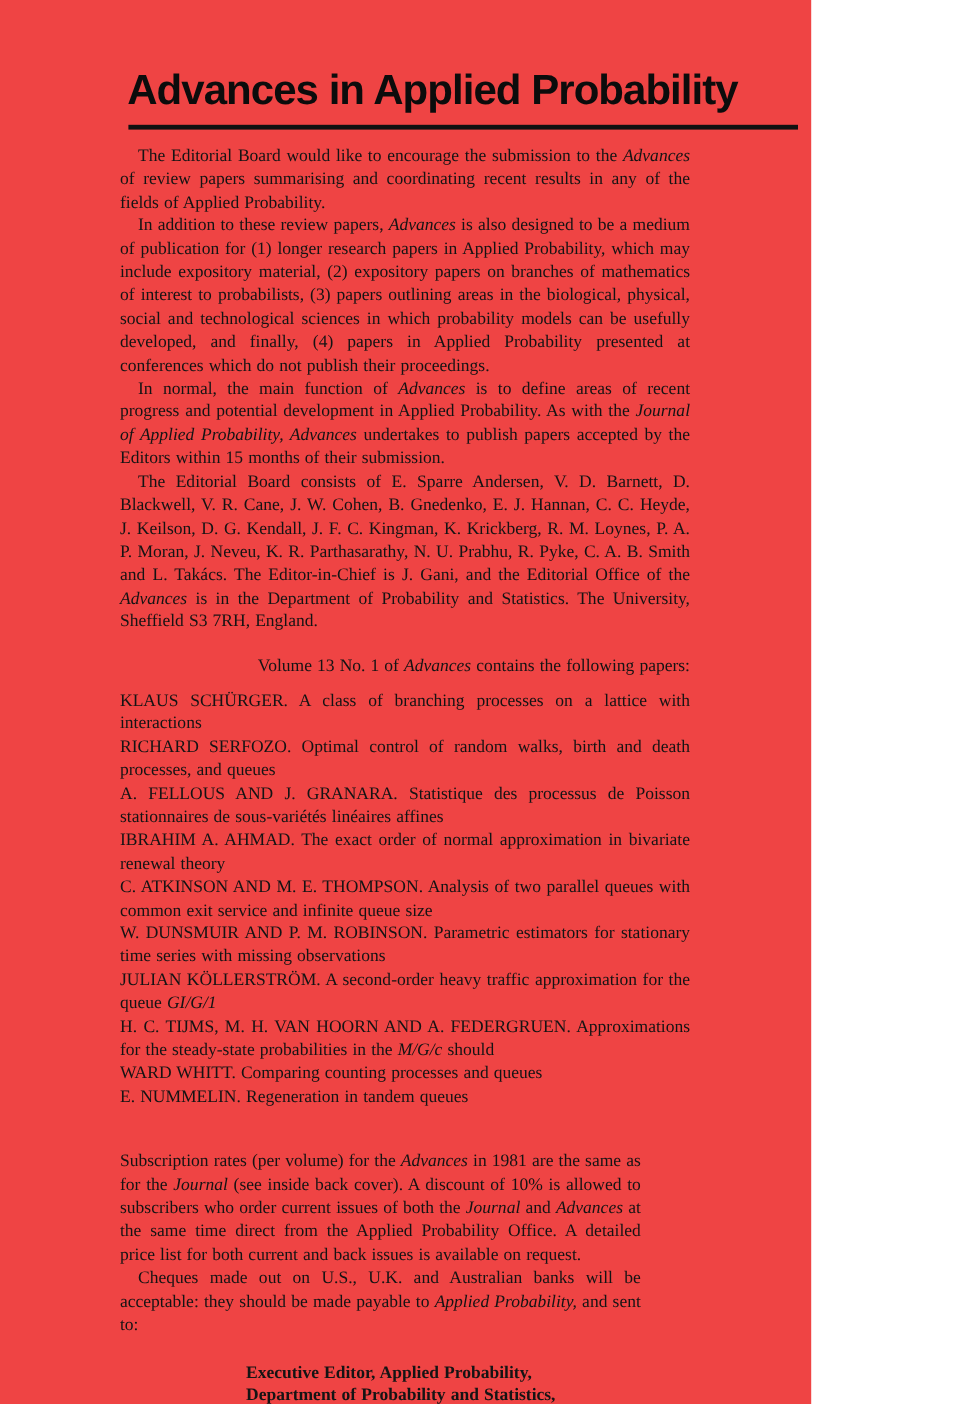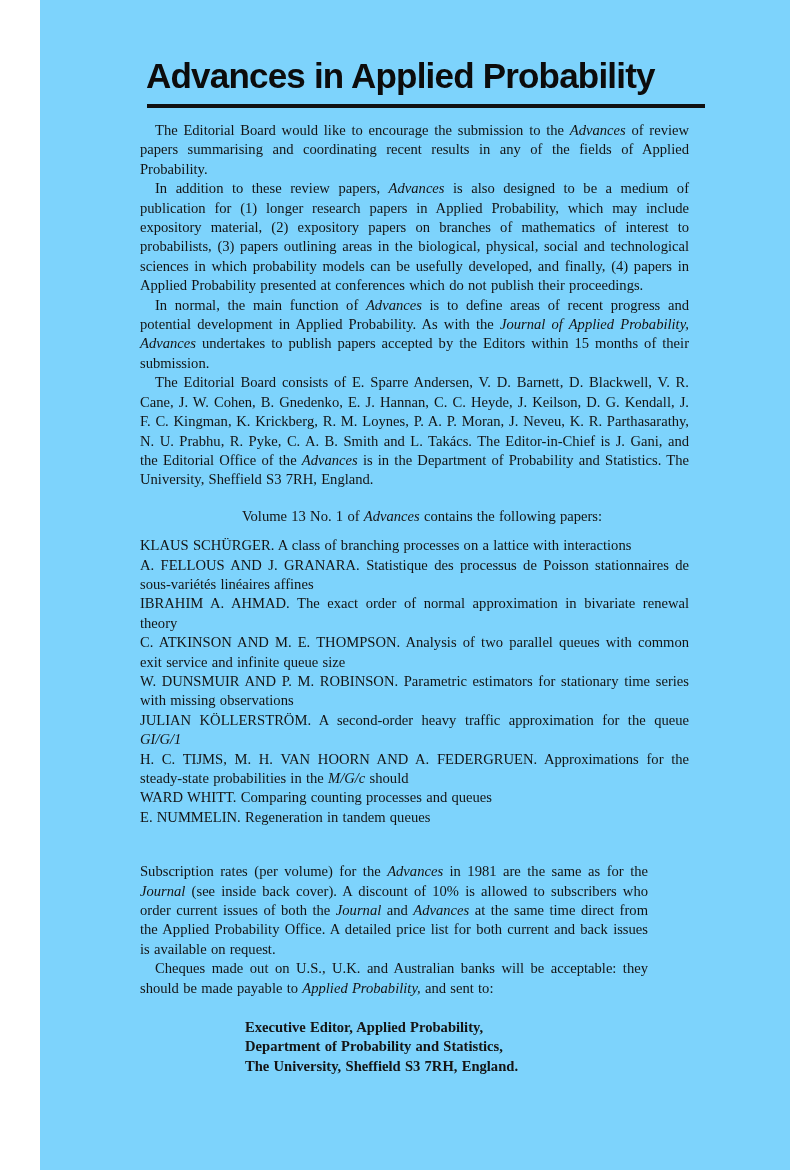--- a/index.html
+++ b/index.html
@@ -1,27 +1,26 @@
 <!DOCTYPE html>
 <html><head>
 <meta charset="utf-8">
 <style>
   html, body {
     margin: 0;
     padding: 0;
     background: #ffffff;
   }
   .page {
-    width: 750px;
+    width: 676px;
     height: 1170px;
-    background: #7dd3fc;
+    background: #ef4444;
     overflow: hidden;
     position: relative;
     box-sizing: border-box;
-    margin-left: 40px;
   }
   .content {
     padding: 56px 101px 0 100px;
     color: #141414;
   }
   .page-title {
     font-family: "Liberation Sans", sans-serif;
     font-weight: bold;
     font-size: 35px;
     letter-spacing: -0.8px;
@@ -44,21 +43,21 @@
   .para {
     margin: 0;
     text-align: justify;
   }
   .para.indent {
     text-indent: 15px;
   }
   .volume-line {
     margin-top: 17px;
     text-indent: 15px;
-    text-align: center;
+    text-align: right;
   }
   .papers-list {
     margin-top: 10px;
   }
   .papers-list .para {
     text-indent: 0;
   }
   .subscription-section {
     margin-top: 35px;
     padding-right: 41px;
@@ -84,20 +83,21 @@
         <p class="para indent"><span>The Editorial Board would like to encourage the submission to the </span><i>Advances</i><span> of review papers summarising and coordinating recent results in any of the fields of Applied Probability.</span></p>
         <p class="para indent"><span>In addition to these review papers, </span><i>Advances</i><span> is also designed to be a medium of publication for (1) longer research papers in Applied Probability, which may include expository material, (2) expository papers on branches of mathematics of interest to probabilists, (3) papers outlining areas in the biological, physical, social and technological sciences in which probability models can be usefully developed, and finally, (4) papers in Applied Probability presented at conferences which do not publish their proceedings.</span></p>
         <p class="para indent"><span>In normal, the main function of </span><i>Advances</i><span> is to define areas of recent progress and potential development in Applied Probability. As with the </span><i>Journal of Applied Probability, Advances</i><span> undertakes to publish papers accepted by the Editors within 15 months of their submission.</span></p>
         <p class="para indent"><span>The Editorial Board consists of E. Sparre Andersen, V. D. Barnett, D. Blackwell, V. R. Cane, J. W. Cohen, B. Gnedenko, E. J. Hannan, C. C. Heyde, J. Keilson, D. G. Kendall, J. F. C. Kingman, K. Krickberg, R. M. Loynes, P. A. P. Moran, J. Neveu, K. R. Parthasarathy, N. U. Prabhu, R. Pyke, C. A. B. Smith and L. Takács. The Editor-in-Chief is J. Gani, and the Editorial Office of the </span><i>Advances</i><span> is in the Department of Probability and Statistics. The University, Sheffield S3 7RH, England.</span></p>
       </div>
 
     <p class="body-text para volume-line"><span>Volume 13 No. 1 of </span><i>Advances</i><span> contains the following papers:</span></p>
 
     <div class="body-text papers-list">
         <p class="para"><span>KLAUS SCHÜRGER. A class of branching processes on a lattice with interactions</span></p>
+        <p class="para"><span>RICHARD SERFOZO. Optimal control of random walks, birth and death processes, and queues</span></p>
         <p class="para"><span>A. FELLOUS AND J. GRANARA. Statistique des processus de Poisson stationnaires de sous-variétés linéaires affines</span></p>
         <p class="para"><span>IBRAHIM A. AHMAD. The exact order of normal approximation in bivariate renewal theory</span></p>
         <p class="para"><span>C. ATKINSON AND M. E. THOMPSON. Analysis of two parallel queues with common exit service and infinite queue size</span></p>
         <p class="para"><span>W. DUNSMUIR AND P. M. ROBINSON. Parametric estimators for stationary time series with missing observations</span></p>
         <p class="para"><span>JULIAN KÖLLERSTRÖM. A second-order heavy traffic approximation for the queue </span><i>GI/G/1</i></p>
         <p class="para"><span>H. C. TIJMS, M. H. VAN HOORN AND A. FEDERGRUEN. Approximations for the steady-state probabilities in the </span><i>M/G/c</i><span> should</span></p>
         <p class="para"><span>WARD WHITT. Comparing counting processes and queues</span></p>
         <p class="para"><span>E. NUMMELIN. Regeneration in tandem queues</span></p>
       </div>
 

